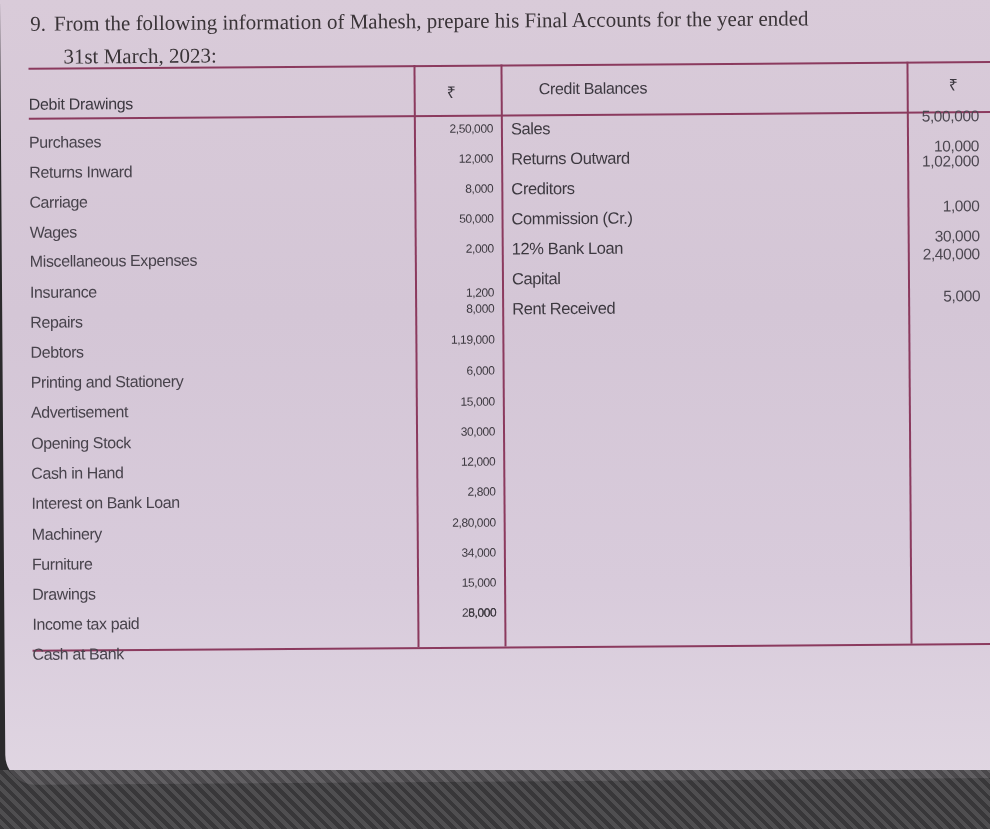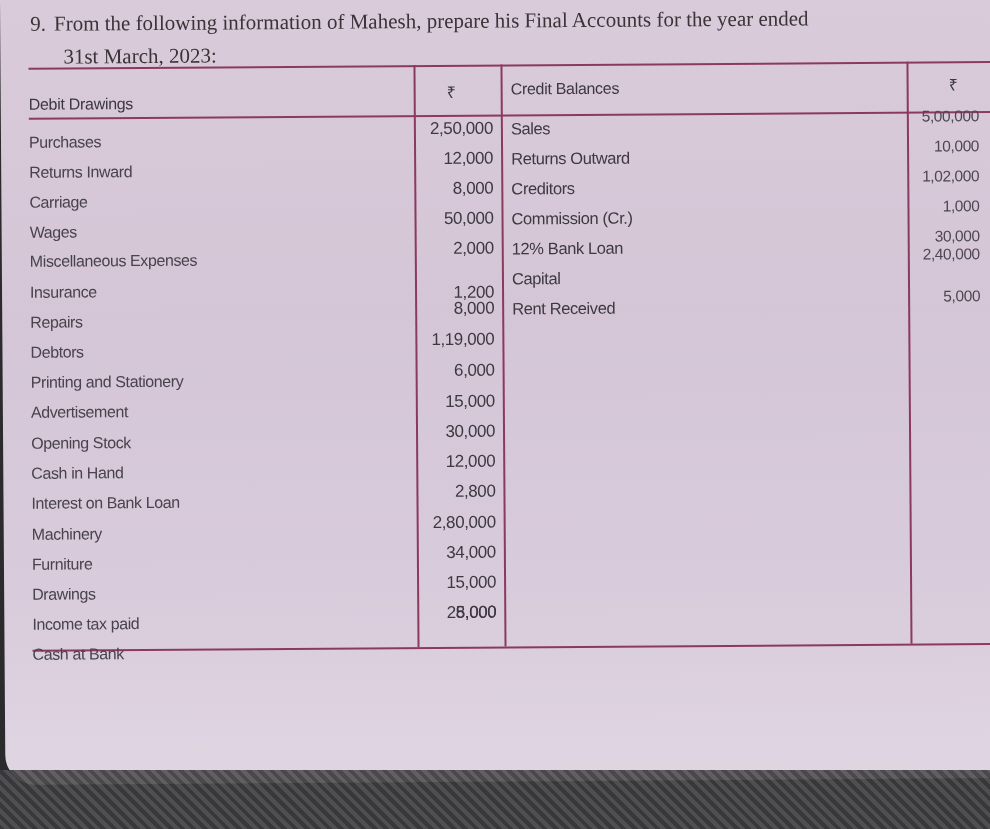--- a/index.html
+++ b/index.html
@@ -29,21 +29,21 @@
   .question .num { margin-right: 8px; }
   .question .line2 { display: block; padding-left: 33px; }
   .tbl {
     position: absolute; left: 28px; top: 80px; width: 962px; height: 580px;
   }
   .rule { position: absolute; left: 0; right: 0; height: 2px; background: #8b3a5e; }
   .vline { position: absolute; width: 1.5px; background: #8b3a5e; }
   .hdr { position: absolute; font-size: 16px; color: #3c3840; letter-spacing: -0.3px; }
   .row { position: absolute; height: 30px; line-height: 30px; font-size: 16px; color: #48434c; letter-spacing: -0.4px; }
   .dlabel { left: 0; width: 380px; }
-  .damt { left: 380px; width: 84px; text-align: right; color: #3d3940; font-size: 17px; }
+  .damt { left: 380px; width: 84px; text-align: right; color: #3d3940; font-size: 12px; }
   .clabel { left: 482px; width: 360px; color: #3d3940; font-size: 16.5px; }
   .camt { left: 860px; width: 90px; text-align: right; color: #4c4750; font-size: 15.5px; }
 </style>
 </head>
 <body>
 
 <div class="page">
   <div class="question">
     <span class="num">9.</span><span>From the following information of Mahesh, prepare his Final Accounts for the year ended</span>
     <span class="line2">31st March, 2023:</span>
@@ -53,21 +53,21 @@
     <div class="rule" style="top:-12px;"></div>
     <div class="rule" style="top:38px; height:1.5px;"></div>
     <div class="rule" style="top:570px;"></div>
 
     <div class="vline" style="left:385px; top:-12px; height:582px;"></div>
     <div class="vline" style="left:472px; top:-12px; height:582px;"></div>
     <div class="vline" style="left:878px; top:-12px; height:582px;"></div>
 
     <div class="hdr" style="left:0; top:16px;">Debit Drawings</div>
     <div class="hdr" style="left:418px; top:4px;">₹</div>
-    <div class="hdr" style="left:482px; top:4px;">Credit Balances</div>
+    <div class="hdr" style="left:510px; top:4px;">Credit Balances</div>
     <div class="hdr" style="left:920px; top:0px;">₹</div>
 
     <div>
       <div class="row dlabel" style="top:48px">Purchases</div>
       <div class="row damt" style="top:37px">2,50,000</div>
       <div class="row dlabel" style="top:78px">Returns Inward</div>
       <div class="row damt" style="top:67px">12,000</div>
       <div class="row dlabel" style="top:108px">Carriage</div>
       <div class="row damt" style="top:97px">8,000</div>
       <div class="row dlabel" style="top:138px">Wages</div>
@@ -101,21 +101,21 @@
       <div class="row dlabel" style="top:560px">Cash at Bank</div>
       <div class="row damt" style="top:521px">28,000</div>
     </div>
 
     <div>
       <div class="row clabel" style="top:37px">Sales</div>
       <div class="row camt" style="top:28px">5,00,000</div>
       <div class="row clabel" style="top:67px">Returns Outward</div>
       <div class="row camt" style="top:58px">10,000</div>
       <div class="row clabel" style="top:97px">Creditors</div>
-      <div class="row camt" style="top:88px">1,02,000</div>
+      <div class="row camt" style="top:73px">1,02,000</div>
       <div class="row clabel" style="top:127px">Commission (Cr.)</div>
       <div class="row camt" style="top:118px">1,000</div>
       <div class="row clabel" style="top:157px">12% Bank Loan</div>
       <div class="row camt" style="top:148px">30,000</div>
       <div class="row clabel" style="top:187px">Capital</div>
       <div class="row camt" style="top:166px">2,40,000</div>
       <div class="row clabel" style="top:217px">Rent Received</div>
       <div class="row camt" style="top:208px">5,000</div>
     </div>
   </div>

